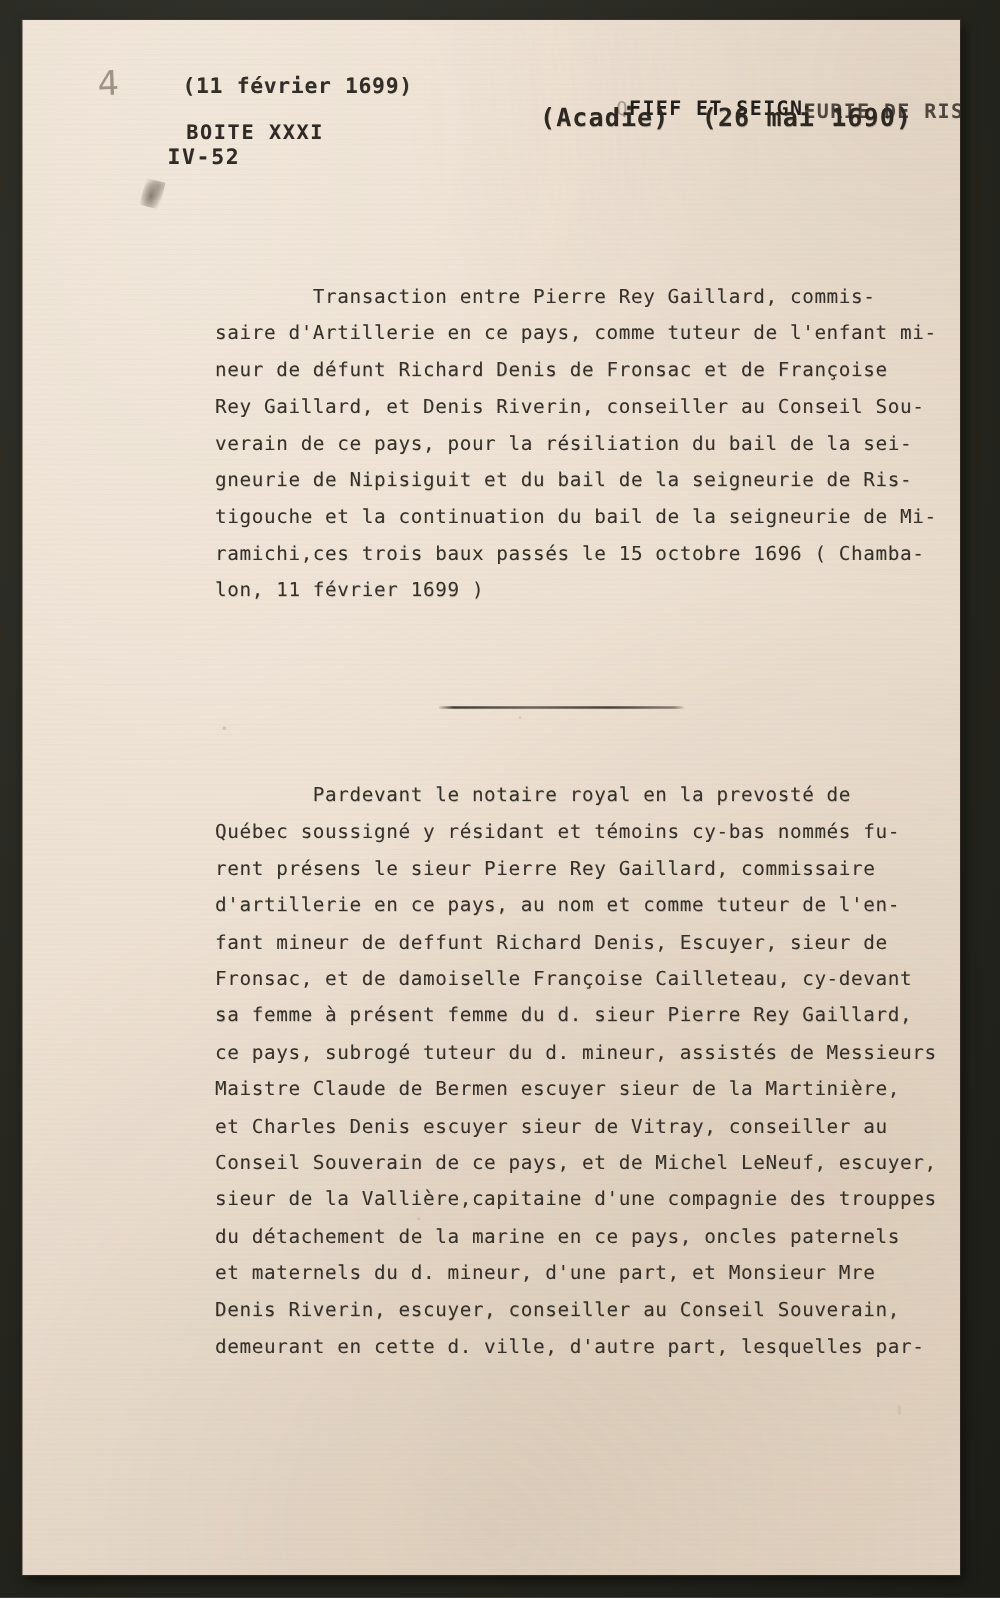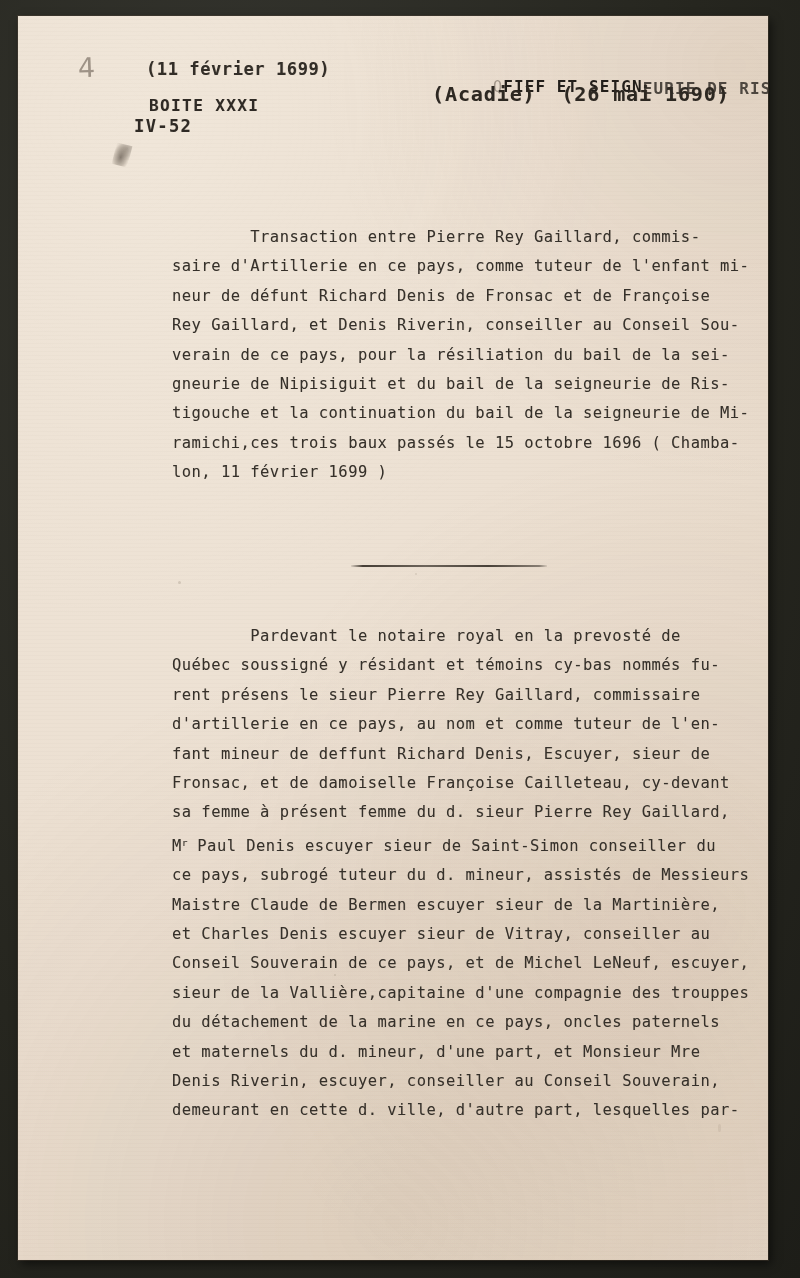--- a/index.html
+++ b/index.html
@@ -258,21 +258,20 @@
       <div class="rule"></div>
 
       <div class="para" id="para-body">
           <div class="ln">        Pardevant le notaire royal en la prevosté de</div>
           <div class="ln">Québec soussigné y résidant et témoins cy-bas nommés fu-</div>
           <div class="ln">rent présens le sieur Pierre Rey Gaillard, commissaire</div>
           <div class="ln">d'artillerie en ce pays, au nom et comme tuteur de l'en-</div>
           <div class="ln">fant mineur de deffunt Richard Denis, Escuyer, sieur de</div>
           <div class="ln">Fronsac, et de damoiselle Françoise Cailleteau, cy-devant</div>
           <div class="ln">sa femme à présent femme du d. sieur Pierre Rey Gaillard,</div>
-          <div class="ln">M<sup>r</sup> Paul Denis escuyer sieur de Saint-Simon conseiller du</div>
           <div class="ln">ce pays, subrogé tuteur du d. mineur, assistés de Messieurs</div>
           <div class="ln">Maistre Claude de Bermen escuyer sieur de la Martinière,</div>
           <div class="ln">et Charles Denis escuyer sieur de Vitray, conseiller au</div>
           <div class="ln">Conseil Souverain de ce pays, et de Michel LeNeuf, escuyer,</div>
           <div class="ln">sieur de la Vallière,capitaine d'une compagnie des trouppes</div>
           <div class="ln">du détachement de la marine en ce pays, oncles paternels</div>
           <div class="ln">et maternels du d. mineur, d'une part, et Monsieur Mre</div>
           <div class="ln">Denis Riverin, escuyer, conseiller au Conseil Souverain,</div>
           <div class="ln">demeurant en cette d. ville, d'autre part, lesquelles par-</div>
         </div>

